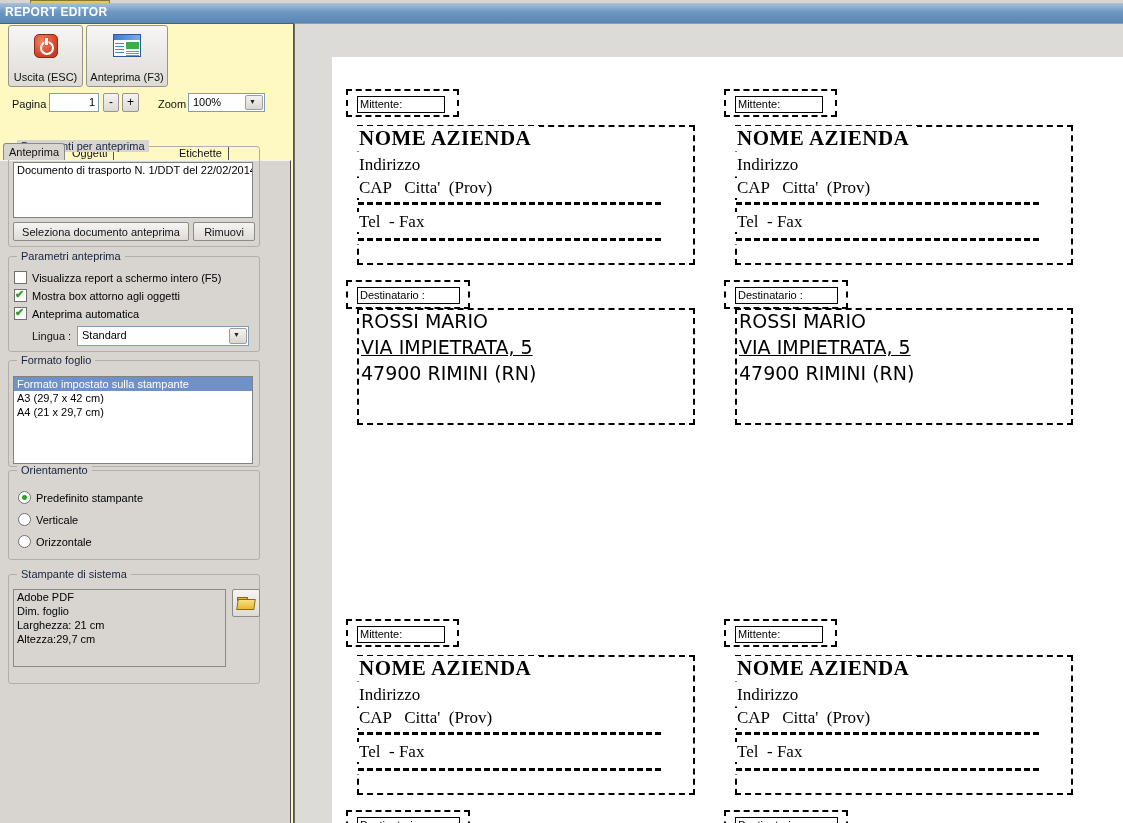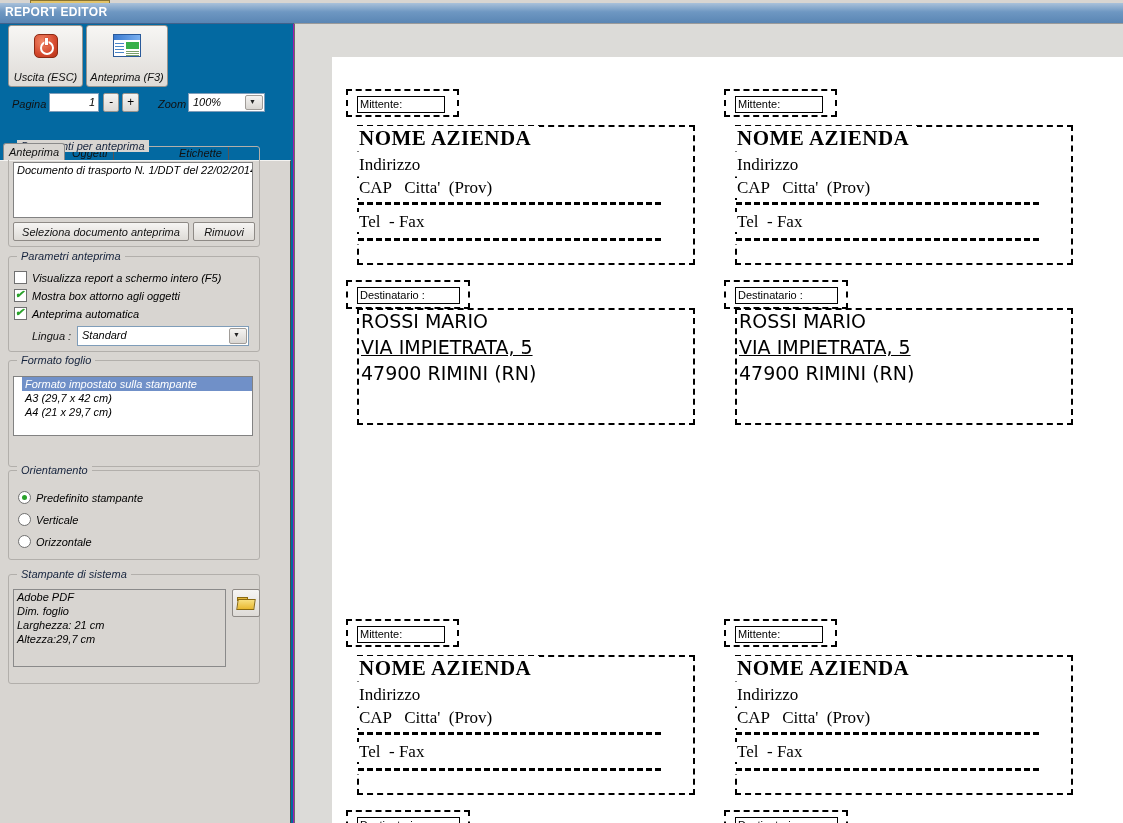--- a/index.html
+++ b/index.html
@@ -9,22 +9,22 @@
   
   .bg-fragment{position:absolute;left:30px;top:0;width:80px;height:4px;
     background:#e3c468;border:1px solid #8a7430;box-sizing:border-box;}
   .titlebar{position:absolute;left:0;top:3px;width:1123px;height:20px;
     background:linear-gradient(#a9c1da,#6e97c2 45%,#5a86b4);
     border-bottom:1px solid #40618c;}
   .titlebar .title{position:absolute;left:5px;top:2px;color:#fff;font-weight:bold;
     font-size:12px;letter-spacing:.3px;}
 
   
-  .sidebar{position:absolute;left:0;top:24px;width:293px;bottom:0;background:#0369a1;
-    border-right:5px solid #a21caf;font-style:italic;}
+  .sidebar{position:absolute;left:0;top:24px;width:293px;bottom:0;background:#fef9c3;
+    border-right:5px solid #a21caf;}
   .tbtn{position:absolute;top:1px;height:60px;background:linear-gradient(#f7f6f4,#dedbd7);
     border:1px solid #98948f;border-radius:3px;text-align:center;cursor:default;}
   .tbtn .lab{position:absolute;bottom:3px;left:0;right:0;font-size:11px;color:#111;}
   .icon-wrap{position:absolute;top:8px;left:0;right:0;height:28px;}
 
   
   .power{position:relative;margin:0 auto;width:24px;height:24px;border-radius:5px;
     background:radial-gradient(circle at 35% 30%,#f08868,#d5492e 60%,#b53318);
     border:1px solid #8c2a14;box-sizing:border-box;}
   .power .ring{position:absolute;left:5px;top:6px;width:10px;height:10px;border:2.5px solid #fff;
@@ -230,21 +230,21 @@
     </div>
     <span class="rowlabel" style="left:32px;top:306px;">Lingua :</span>
     <div class="combo" style="left:77px;top:302px;width:172px;height:20px;">
       <span class="val">Standard</span>
       <span class="dd"></span>
     </div>
 
     <div class="gbox" style="left:8px;top:336px;width:250px;height:105px;">
       <span class="legend">Formato foglio</span>
     </div>
-    <div class="listbox" style="left:13px;top:352px;width:240px;height:60px;padding-left:8px;">
+    <div class="listbox" style="left:13px;top:352px;width:240px;height:88px;">
       <div class="row sel">Formato impostato sulla stampante</div>
       <div class="row">A3 (29,7 x 42 cm)</div>
       <div class="row">A4 (21 x 29,7 cm)</div>
     </div>
 
     <div class="gbox" style="left:8px;top:446px;width:250px;height:88px;">
       <span class="legend">Orientamento</span>
     </div>
     <div class="cbrow" style="left:18px;top:467px;">
       <span class="radio sel"></span>

